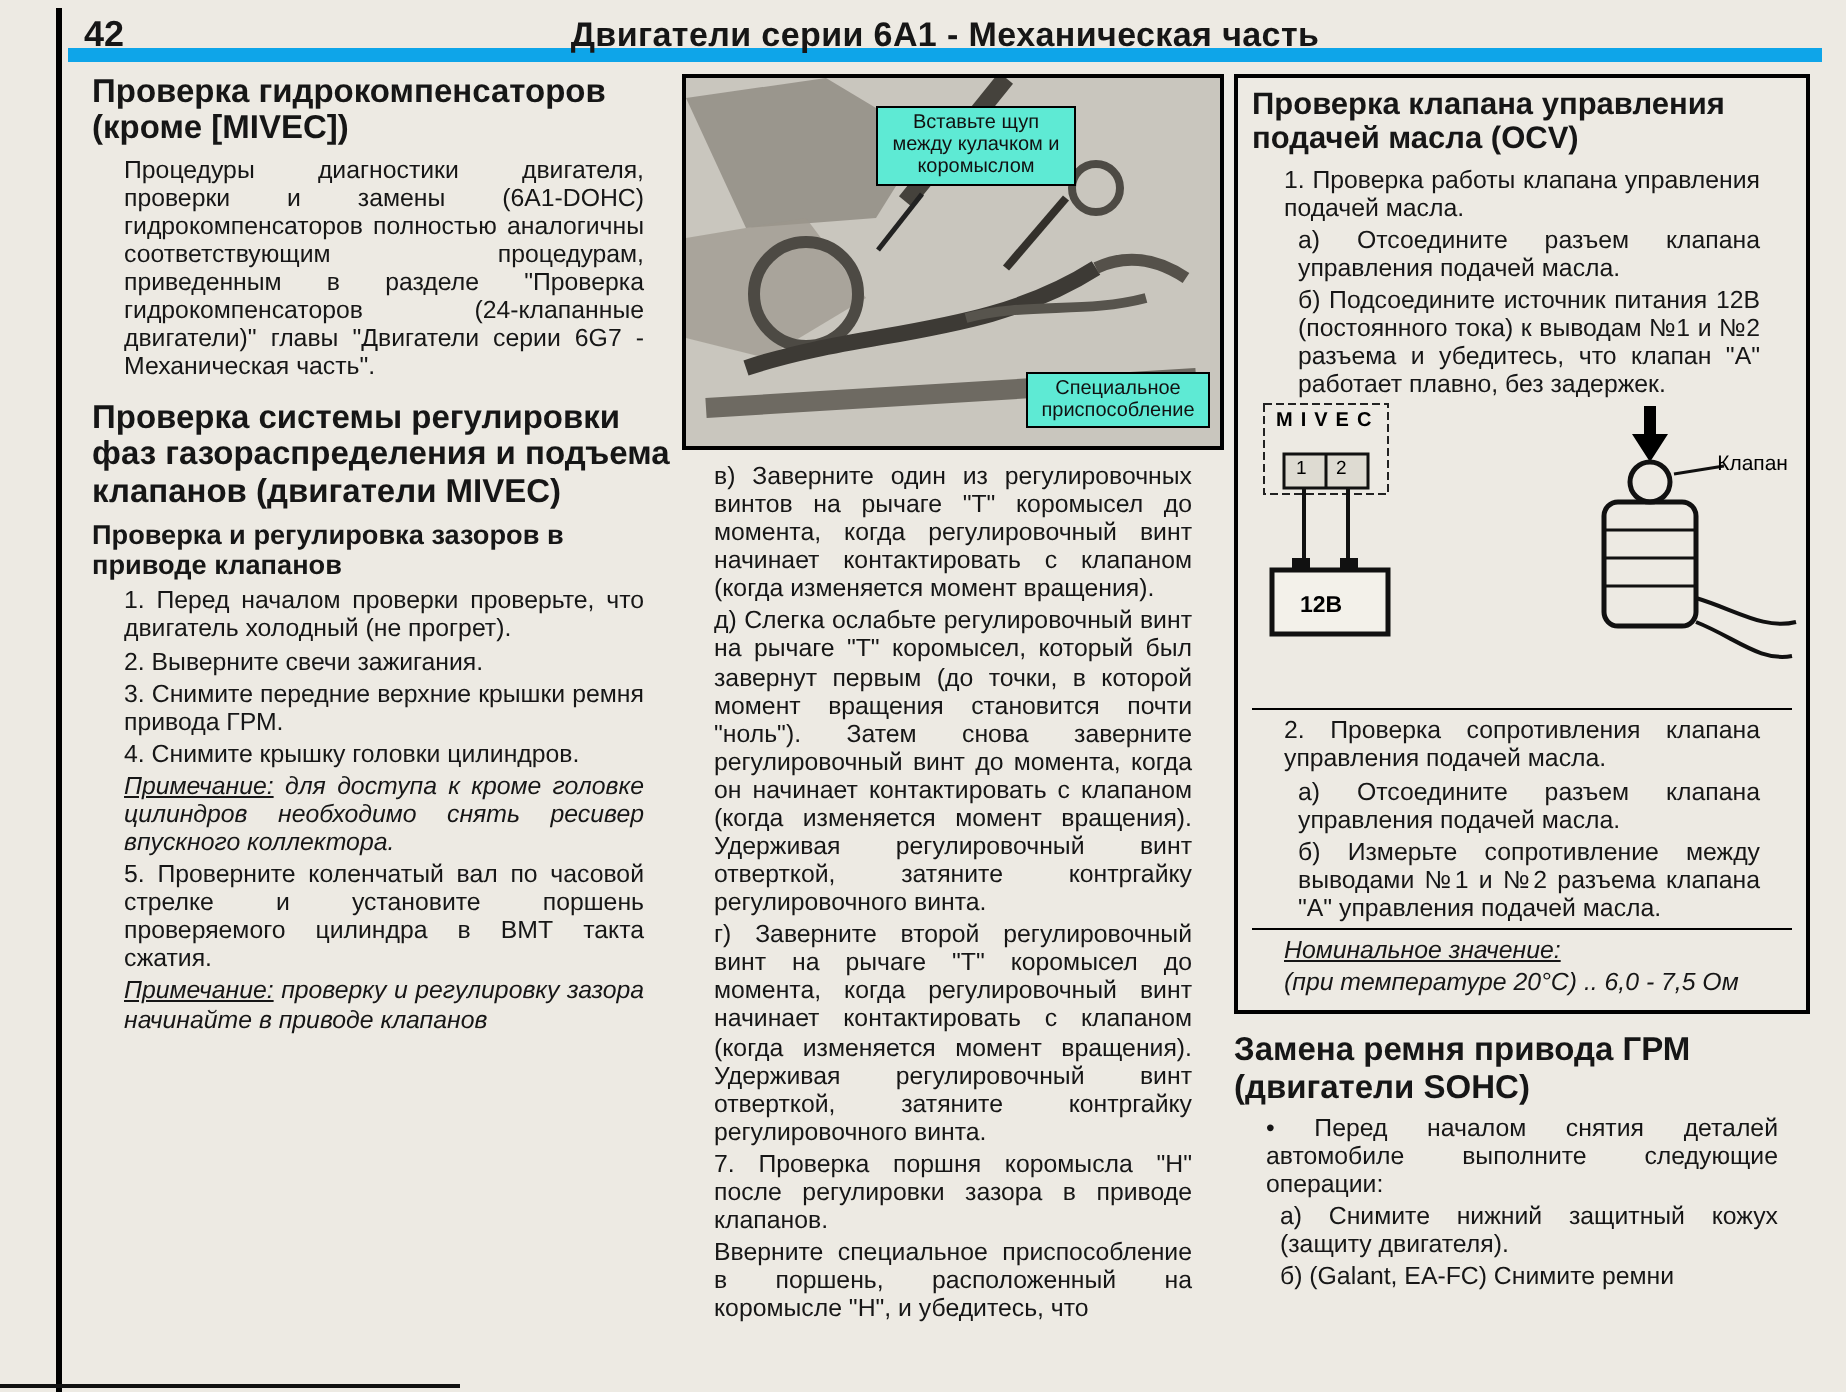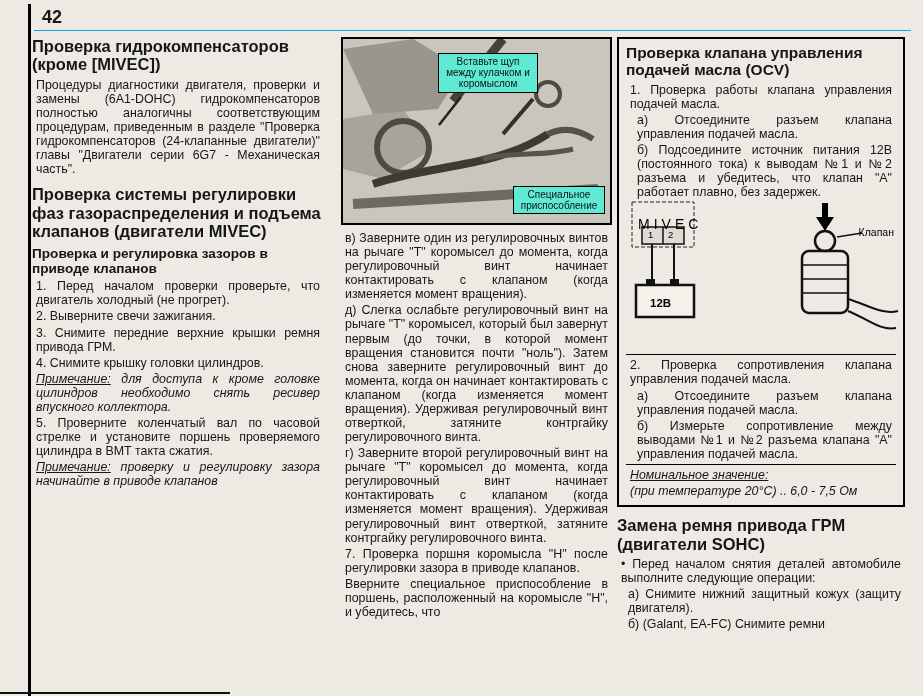--- a/index.html
+++ b/index.html
@@ -5,32 +5,32 @@
   * { box-sizing: border-box; }
   html,body { margin:0; padding:0; background:#777; }
   .page {
     position:relative; width:923px; height:696px; overflow:hidden;
     background:#edeae3; color:#161616;
     font-family:"Liberation Sans", sans-serif;
   }
   .scan-edge-left { position:absolute; left:28px; top:4px; bottom:0; width:3px; background:#000; }
   .scan-edge-bottom { position:absolute; left:0; bottom:2px; width:230px; height:2px; background:#111; }
 
-  .header { position:absolute; left:34px; right:12px; top:4px; height:27px; border-bottom:1px solid #0ea5e9; }
+  .header { position:absolute; left:34px; right:12px; top:4px; height:27px; border-bottom:7px solid #0ea5e9; }
   .page-number { position:absolute; left:8px; top:3px; font-size:18px; font-weight:bold; }
   .page-title { text-align:center; font-size:17px; font-weight:bold; padding-top:4px; letter-spacing:.2px; }
 
   .col { position:absolute; top:37px; bottom:0; font-size:12.4px; line-height:1.135; text-align:justify; overflow:hidden; }
-  .col-left  { left:32px;  width:292px; }
+  .col-left  { left:46px;  width:292px; }
   .col-mid   { left:341px; width:271px; }
   .col-right { left:617px; width:288px; }
 
   h2 { font-size:16.5px; line-height:1.12; margin:0 0 4px; font-weight:bold; text-align:left; }
   h3 { font-size:13.6px; line-height:1.12; margin:5px 0 3px; font-weight:bold; text-align:left; }
-  p  { margin:0 4px 2px; }
+  p  { margin:0 16px 2px; }
   .mt  { margin-top:9px; }
   .mt2 { margin-top:0; }
   .note { font-style:italic; }
   .note-label { text-decoration:underline; font-style:italic; }
   .sub { padding-left:7px; }
 
   
   .figure-engine {
     position:relative; width:271px; height:188px; margin:0 0 6px;
     border:2px solid #000; background:#c9c6be; overflow:hidden;
@@ -41,36 +41,37 @@
   }
   .callout-top { left:95px; top:14px; width:100px; }
   .callout-bottom { right:5px; bottom:9px; width:92px; }
 
   
   .ocv-box { border:2.5px solid #000; padding:5px 7px 5px 7px; margin-bottom:9px; }
   .ocv-box h2 { font-size:15.5px; }
   .figure-ocv { position:relative; width:100%; height:150px; margin:2px 0 2px; }
   .rule { border-top:1.5px solid #000; margin:3px 0 3px; }
   .lbl { position:absolute; color:#000; font-size:10.5px; }
-  .lbl-mivec { left:12px; top:16px; font-weight:normal; font-size:14px; letter-spacing:4px; }
+  .lbl-mivec { left:12px; top:4px; font-weight:bold; font-size:10px; letter-spacing:4px; }
   .lbl-pin1 { left:22px; top:29px; font-size:9.5px; }
   .lbl-pin2 { left:42px; top:29px; font-size:9.5px; }
   .lbl-battery { left:24px; top:96px; font-weight:bold; font-size:11.5px; }
   .lbl-valve { right:2px; top:26px; font-size:10.5px; }
   figure { margin:0; }
 </style>
 </head>
 <body>
 
 <div class="page">
   <div class="scan-edge-left"></div>
   <div class="scan-edge-bottom"></div>
 
   <header class="header">
     <span class="page-number">42</span>
+    <div class="page-title">Двигатели серии 6А1 - Механическая часть</div>
   </header>
 
   <section class="col col-left">
     <h2>Проверка гидрокомпенсаторов (кроме [MIVEC])</h2>
     <p>Процедуры диагностики двигателя, проверки и замены (6А1-DOHC) гидрокомпенсаторов полностью аналогичны соответствующим процедурам, приведенным в разделе "Проверка гидрокомпенсаторов (24-клапанные двигатели)" главы "Двигатели серии 6G7 - Механическая часть".</p>
 
     <h2 class="mt">Проверка системы регулировки фаз газораспределения и подъема клапанов (двигатели MIVEC)</h2>
     <h3>Проверка и регулировка зазоров в приводе клапанов</h3>
 
 

